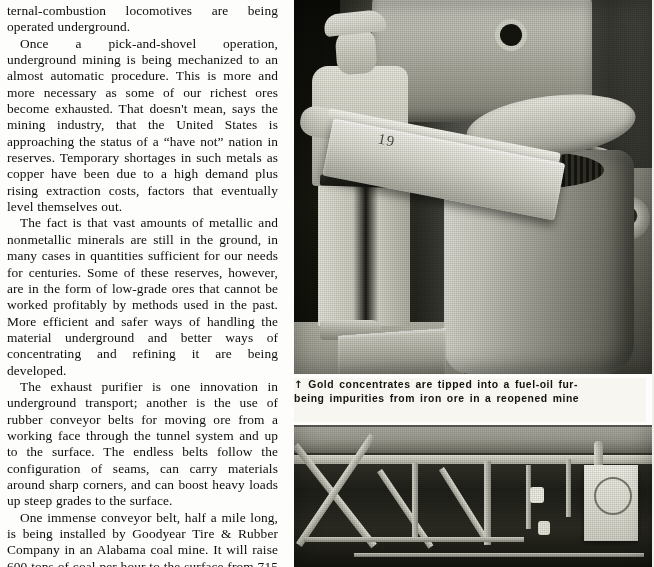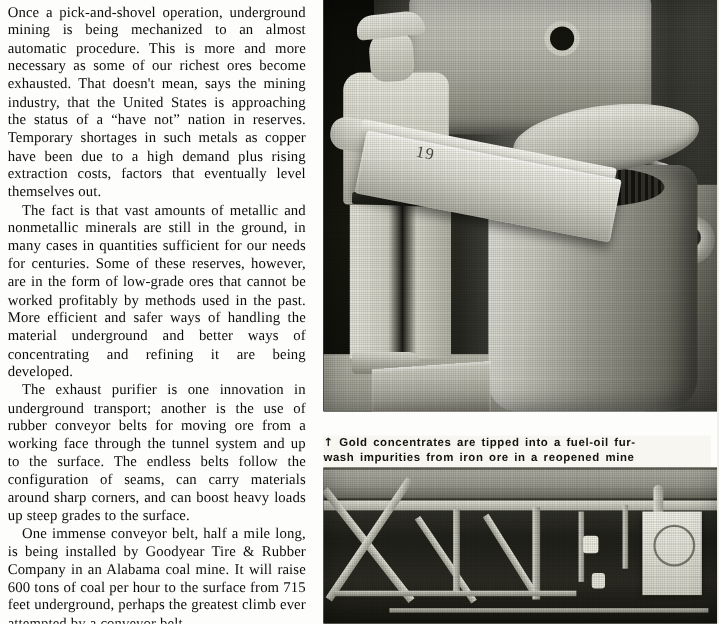--- a/index.html
+++ b/index.html
@@ -171,21 +171,21 @@
       repeating-linear-gradient(90deg, rgba(0,0,0,.10) 0 1px, rgba(255,255,255,0) 1px 2px);
     mix-blend-mode:multiply;opacity:.65;
   }
   .vignette{
     position:absolute;inset:0;pointer-events:none;
     box-shadow:inset 0 0 26px rgba(0,0,0,.35);
   }
 
   
   .caption{
-    position:absolute;left:8px;top:396px;width:352px;height:44px;
+    position:absolute;left:8px;top:378px;width:352px;height:44px;
     background:#f7f6f0;
   }
   .caption p{
     margin:0;
     font-family:"Liberation Sans", sans-serif;
     font-weight:bold;
     font-size:10.4px;
     line-height:13.6px;
     letter-spacing:.55px;
     word-spacing:1.6px;
@@ -254,20 +254,21 @@
   .right-margin{
     position:absolute;left:366px;top:0;width:2px;height:567px;background:#f0efe9;
   }
 </style>
 </head>
 <body>
 
 <div class="page">
 
   <div class="text-col">
+    <p class="para first">ternal-combustion locomotives are being operated underground.</p>
     <p class="para">Once a pick-and-shovel operation, underground mining is being mechanized to an almost automatic procedure. This is more and more necessary as some of our richest ores become exhausted. That doesn't mean, says the mining industry, that the United States is approaching the status of a “have not” nation in reserves. Temporary shortages in such metals as copper have been due to a high demand plus rising extraction costs, factors that eventually level themselves out.</p>
     <p class="para">The fact is that vast amounts of metallic and nonmetallic minerals are still in the ground, in many cases in quantities sufficient for our needs for centuries. Some of these reserves, however, are in the form of low-grade ores that cannot be worked profitably by methods used in the past. More efficient and safer ways of handling the material underground and better ways of concentrating and refining it are being developed.</p>
     <p class="para">The exhaust purifier is one innovation in underground transport; another is the use of rubber conveyor belts for moving ore from a working face through the tunnel system and up to the surface. The endless belts follow the configuration of seams, can carry materials around sharp corners, and can boost heavy loads up steep grades to the surface.</p>
     <p class="para">One immense conveyor belt, half a mile long, is being installed by Goodyear Tire &amp; Rubber Company in an Alabama coal mine. It will raise 600 tons of coal per hour to the surface from 715 feet underground, perhaps the greatest climb ever attempted by a conveyor belt.</p>
   </div>
 
   <div class="photo-col">
 
     <div class="photo photo-top">
       <div class="pt-base"></div>
@@ -290,21 +291,21 @@
       <div class="pt-tray"></div>
       <div class="pt-tray-num">19</div>
       <div class="pt-shoe"></div>
       <div class="pt-box"></div>
       <div class="grain"></div>
       <div class="vignette"></div>
     </div>
 
     <div class="caption">
       <p><span class="cap-arrow">↑</span> <span>Gold concentrates are tipped into a fuel-oil fur-</span></p>
-      <p>wash impurities from iron ore in a reopened mine</p>
+      <p>being impurities from iron ore in a reopened mine</p>
     </div>
 
     <div class="photo photo-bot">
       <div class="pb-base"></div>
       <div class="pb-topbeam"></div>
       <div class="pb-topbeam2"></div>
       <div class="pb-diag pb-d1"></div>
       <div class="pb-diag pb-d2"></div>
       <div class="pb-diag pb-d3"></div>
       <div class="pb-diag pb-d4"></div>

